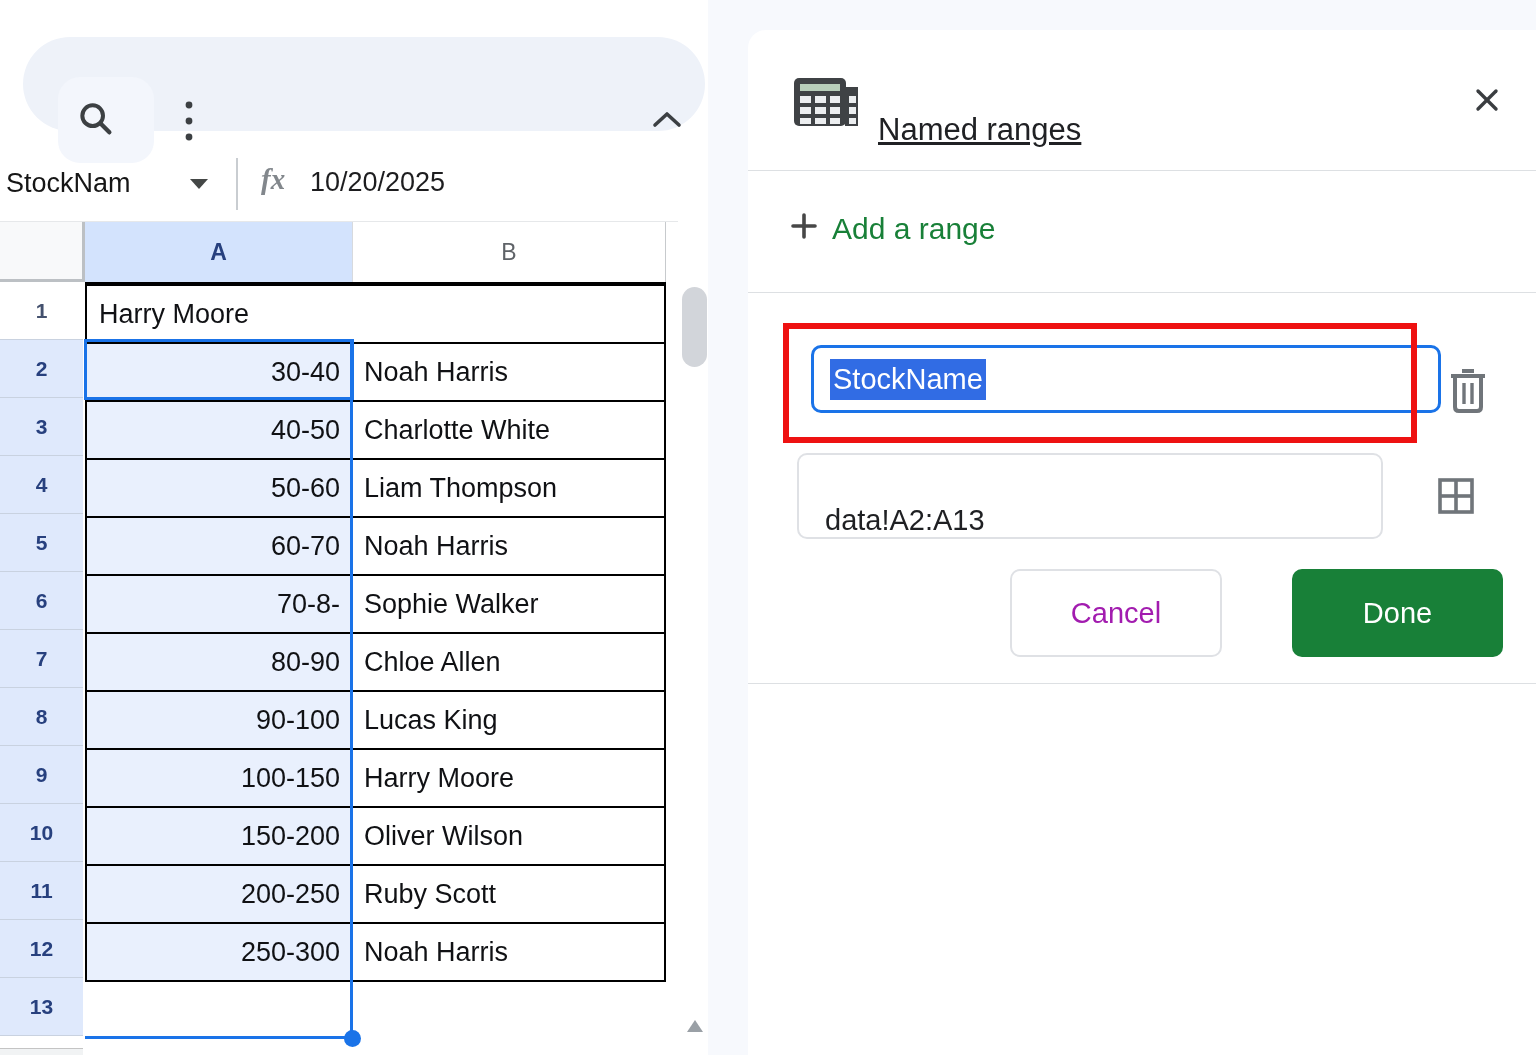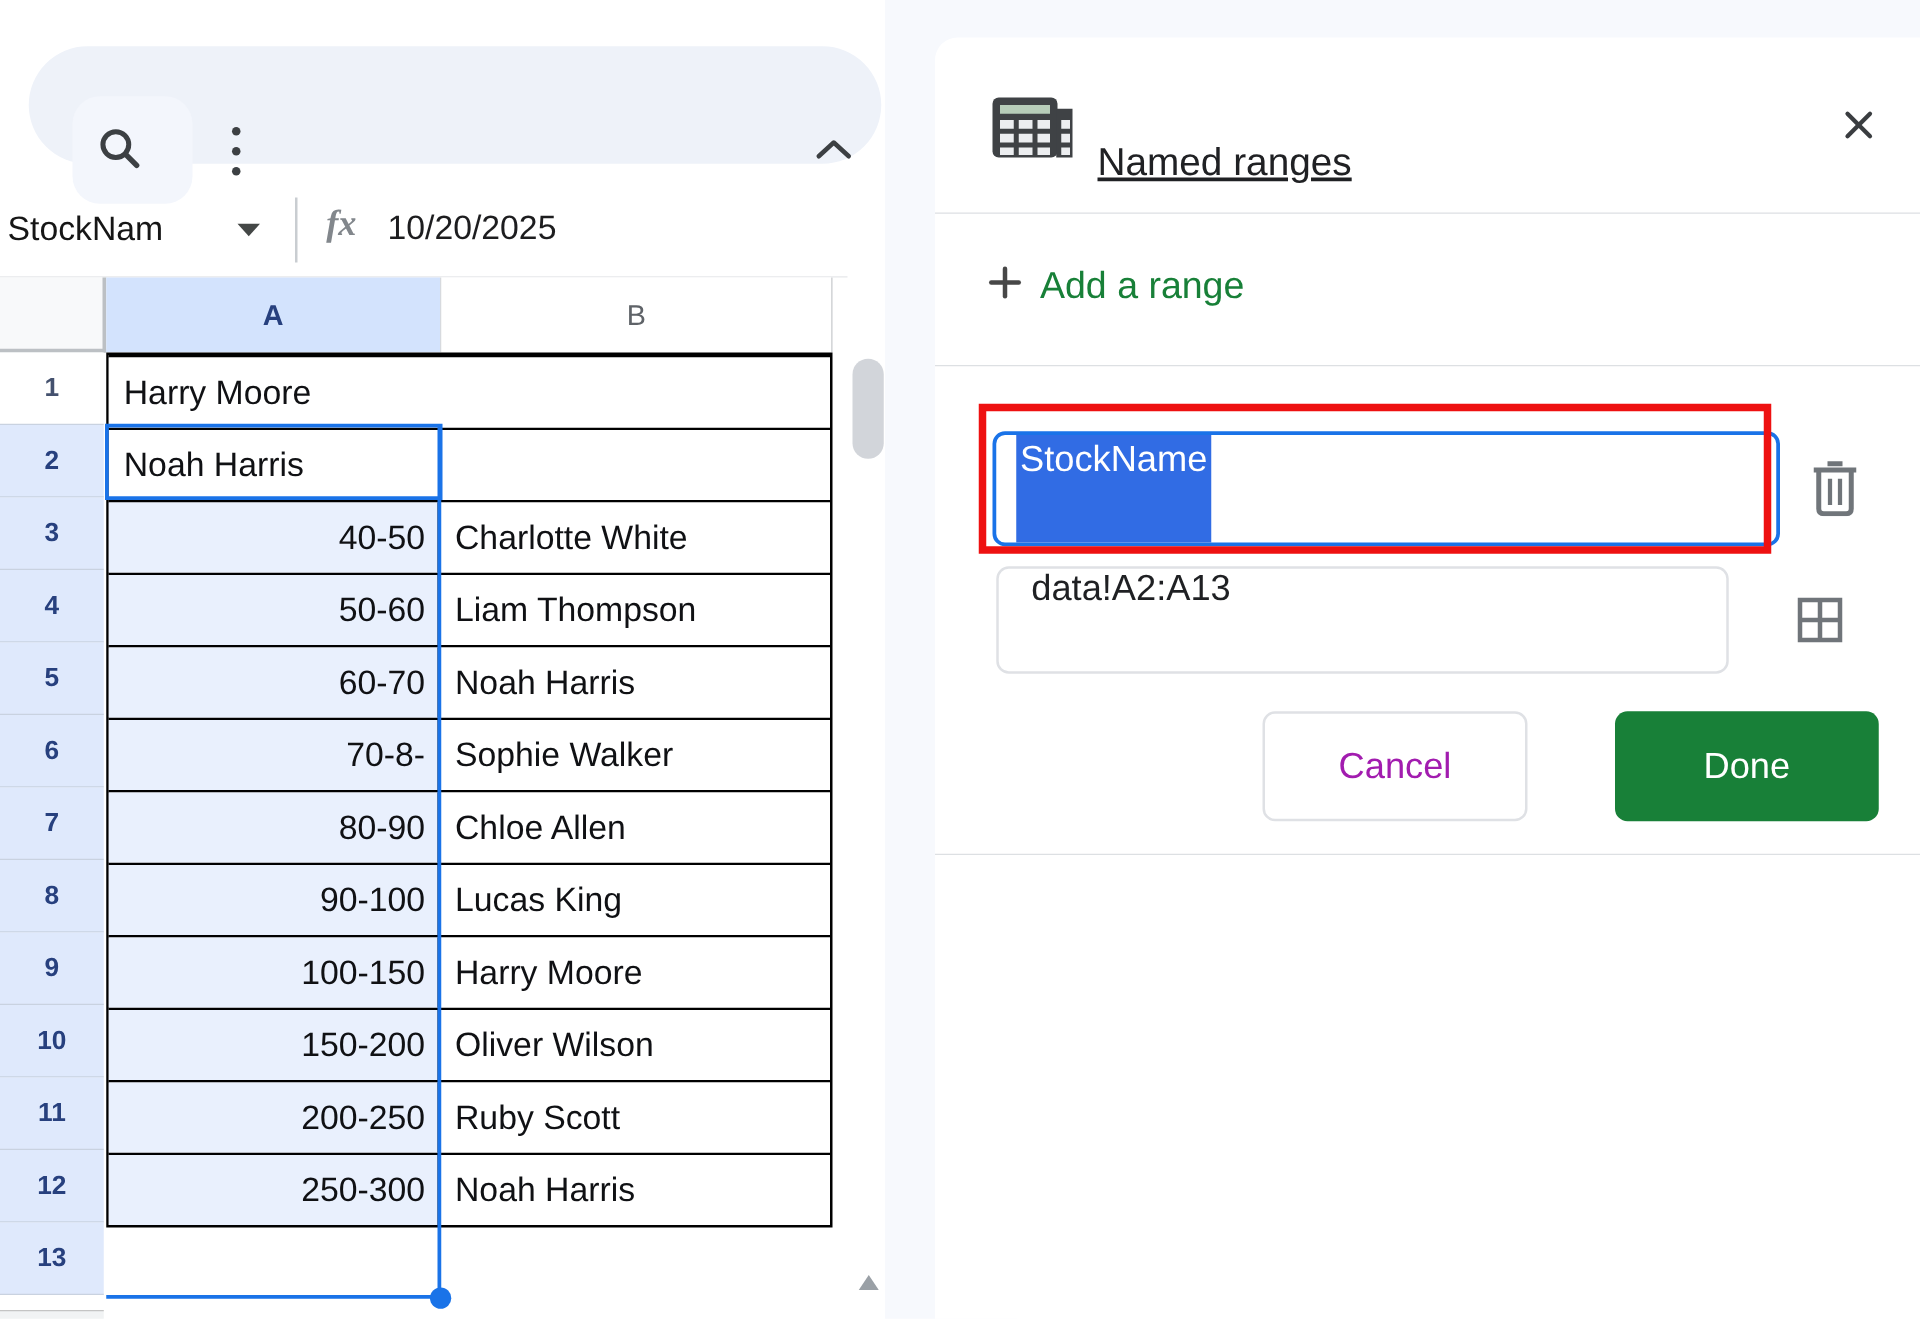--- a/index.html
+++ b/index.html
@@ -76,30 +76,30 @@
   #panel .abs { position:absolute; }
   #panel-title { left:130px; top:82px; font-size:31px; color:#202124;text-decoration:underline; }
   #panel-close { left:724px; top:55px; width:30px; height:30px; cursor:pointer; }
   .divider { left:0; width:788px; height:1px; background:#dde0e3; }
   #div1 { top:140px; } #div2 { top:262px; } #div3 { top:653px; }
 
   #add-range { left:42px; top:182px; display:flex; align-items:flex-start; gap:14px;
     cursor:pointer; }
   #add-range-label { font-size:30px; font-weight:500; color:#188038; }
 
-  #name-input { left:46px; top:315px; width:630px; height:92px; background:#fff;
-    border:3px solid #1a73e8; border-radius:10px; display:flex; 
+  #name-input { left:63px; top:315px; width:630px; height:68px; background:#fff;
+    border:3px solid #1a73e8; border-radius:10px; display:flex; align-items:center;
     padding-left:16px; }
   #name-input .sel { background:#316ce4; color:#fff; font-size:29px; padding:4px 3px; }
   #red-annotation { left:35px; top:293px; width:634px; height:120px;
     border:6px solid #ee1111; pointer-events:none; z-index:5; }
   #trash-btn { left:698px; top:335px; width:44px; height:50px; cursor:pointer; }
 
   #range-box { left:49px; top:423px; width:586px; height:86px; border:2px solid #dfe1e5;
-    border-radius:10px; display:flex; align-items:flex-start; padding-left:26px; }
+    border-radius:10px; display:flex; align-items:flex-end; padding-left:26px; }
   #range-ref { font-size:29px; color:#1f2023; }
   #grid-select-btn { left:688px; top:446px; width:40px; height:40px; cursor:pointer; }
 
   .panel-btn { top:539px; height:88px; border-radius:10px; display:flex;
     align-items:center; justify-content:center; font-size:29px; font-weight:500;
     cursor:pointer; }
   #cancel-btn { left:262px; width:212px; background:#fff; border:2px solid #dfe1e5;
     color:#a21caf; }
   #done-btn { left:544px; width:211px; background:#188038; color:#fff; }
 </style>
@@ -156,20 +156,21 @@
     <div class="rh-cell">13</div>
   </div>
 <div class="abs" id="rh-stub"></div>
 
 <div class="abs" id="sheet-table">
 
 <div class="t-row">
     <div class="cell b">Harry Moore</div>
   </div>
     <div class="t-row">
+    <div class="cell a">30-40</div>
     <div class="cell b">Noah Harris</div>
   </div>
     <div class="t-row">
     <div class="cell a">40-50</div>
     <div class="cell b">Charlotte White</div>
   </div>
     <div class="t-row">
     <div class="cell a">50-60</div>
     <div class="cell b">Liam Thompson</div>
   </div>

